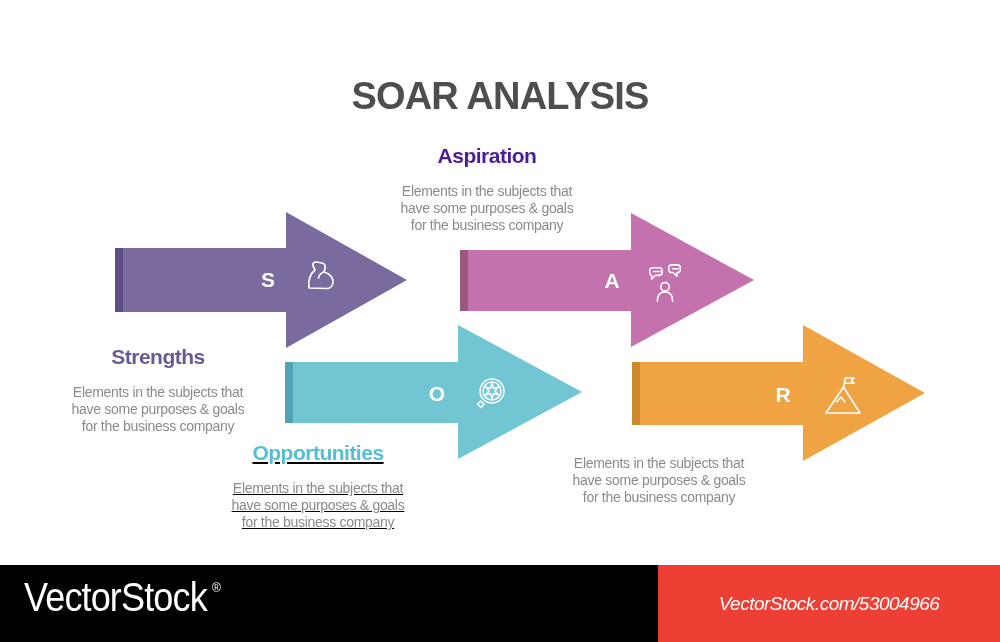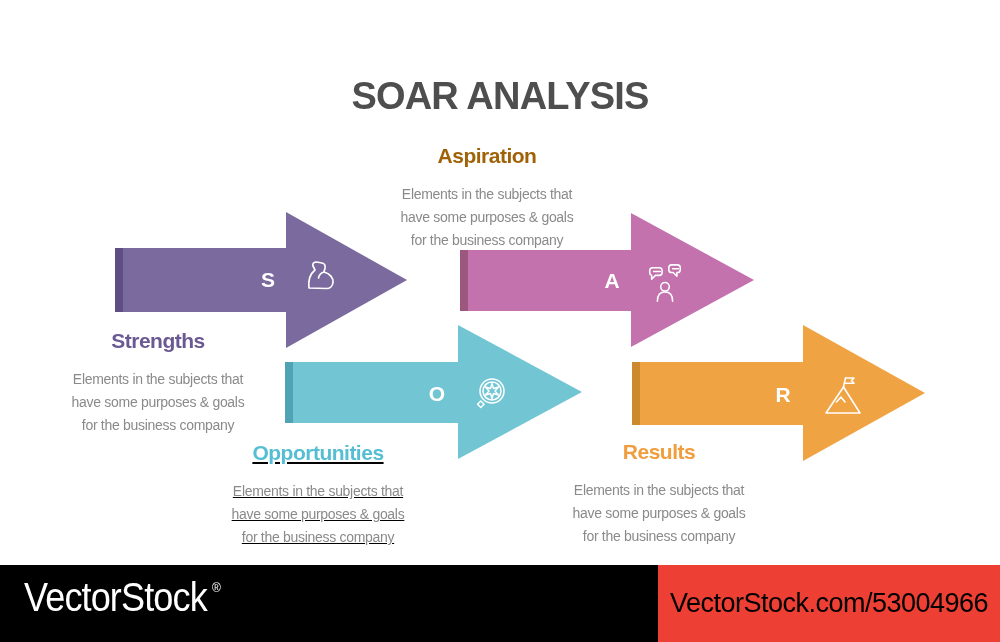--- a/index.html
+++ b/index.html
@@ -8,23 +8,23 @@
 
   
   .title{position:absolute;top:30px;left:0;width:1000px;text-align:center;
          font-size:38px;line-height:40px;font-weight:bold;color:#4e4e4e;letter-spacing:-0.8px;margin-top:46px;}
   .subtitle{position:absolute;top:86px;left:50%;transform:translateX(-50%);width:920px;
             text-align:center;font-size:19px;line-height:21px;color:#8e8e8e;white-space:pre-line;}
 
   
   .sect{position:absolute;width:280px;text-align:center;}
   .sect h3{margin:0 0 7px 0;font-size:21px;line-height:24px;font-weight:bold;letter-spacing:-0.5px;}
-  .sect p{margin:15px;font-size:14px;line-height:23px;color:#8a8a8a;letter-spacing:-0.3px;white-space:pre-line;}
-  .sect-aspiration{left:347px;top:144px;} .sect-aspiration h3{color:#a16207;}
-  .sect-strengths{left:18px;top:329px;}  .sect-strengths h3{color:#6a5992;}
+  .sect p{margin:15px;font-size:14px;line-height:17px;color:#8a8a8a;letter-spacing:-0.3px;white-space:pre-line;}
+  .sect-aspiration{left:347px;top:144px;} .sect-aspiration h3{color:#4c1d95;}
+  .sect-strengths{left:18px;top:329px;}  .sect-strengths h3{color:#6a5992;margin-top:16px;}
   .sect-opportunities{left:178px;top:441px;text-decoration:underline;} .sect-opportunities h3{color:#55bed3;}
   .sect-results{left:519px;top:440px;}   .sect-results h3{color:#f09d3d;}
 
   
   .strip,.shaft{position:absolute;}
   .head{position:absolute;width:0;height:0;}
   
   .st-strip{left:115px;top:248px;width:8px;height:64px;background:#5e4e83;}
   .st-shaft{left:123px;top:248px;width:163px;height:64px;background:#7b6a9e;}
   .st-head{left:286px;top:212px;border-top:68px solid transparent;border-bottom:68px solid transparent;border-left:121px solid #7b6a9e;}
@@ -50,21 +50,21 @@
   .icon-s{left:300px;top:257px;} .icon-a{left:644px;top:262px;}
   .icon-o{left:470px;top:374px;} .icon-r{left:821px;top:374px;}
 
   
   .bar{position:absolute;left:0;top:565px;width:1000px;height:77px;background:#000000;}
   .bar-red{position:absolute;left:658px;top:0;width:342px;height:77px;background:#ee3f34;
            display:flex;align-items:center;justify-content:center;}
   .logo{position:absolute;left:24px;top:577px;color:#ffffff;font-size:41px;line-height:41px;
         transform:scaleX(0.88);transform-origin:left center;letter-spacing:-1px;}
   .reg{position:absolute;left:212px;top:581px;color:#ffffff;font-size:12px;}
-  .url{color:#000000;font-size:27px;letter-spacing:-0.5px;}
+  .url{color:#ffffff;font-size:19px;letter-spacing:-0.5px;font-style:italic;}
 </style>
 </head>
 <body>
 
 <div id="stage">
 
   <div class="title">SOAR ANALYSIS</div>
 
   <div class="sect sect-aspiration">
     <h3>Aspiration</h3>
@@ -78,21 +78,20 @@
 have  some purposes &amp; goals
 for the  business company</p>
   </div>
   <div class="sect sect-opportunities">
     <h3>Opportunities</h3>
     <p>Elements in the subjects that
 have  some purposes &amp; goals
 for the  business company</p>
   </div>
   <div class="sect sect-results">
-    <h3>Results</h3>
     <p>Elements in the subjects that
 have  some purposes &amp; goals
 for the  business company</p>
   </div>
 
   <div class="strip st-strip"></div>
   <div class="shaft st-shaft"></div>
   <div class="head st-head"></div>
   <div class="letter letter-s">S</div>
   <div class="icon icon-s">

